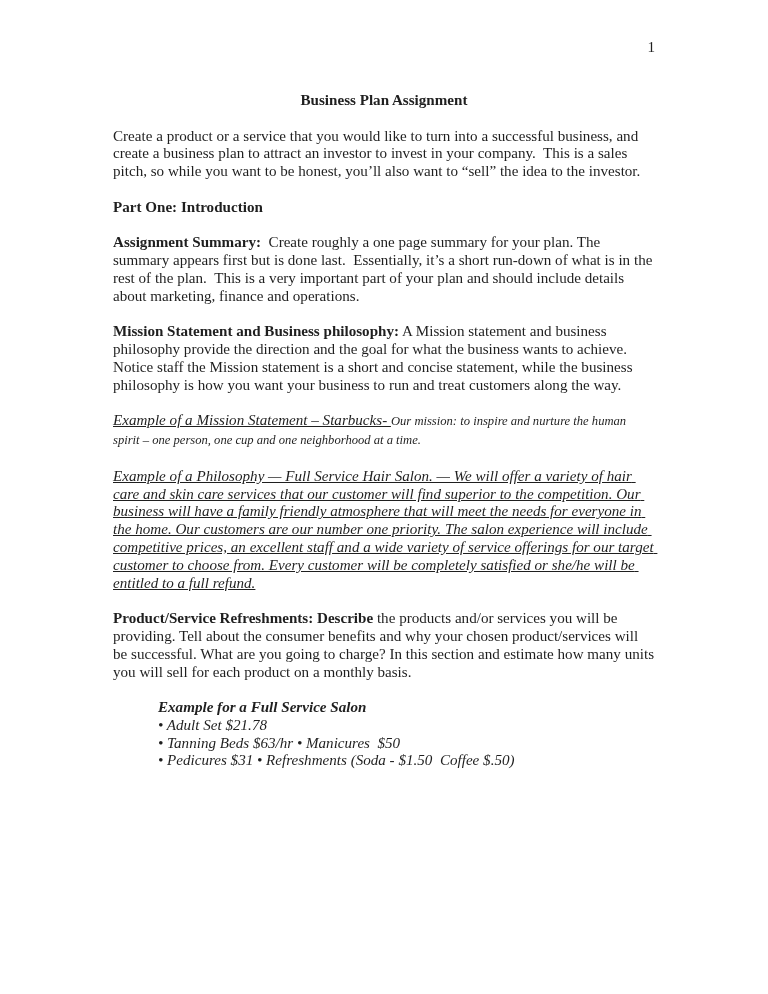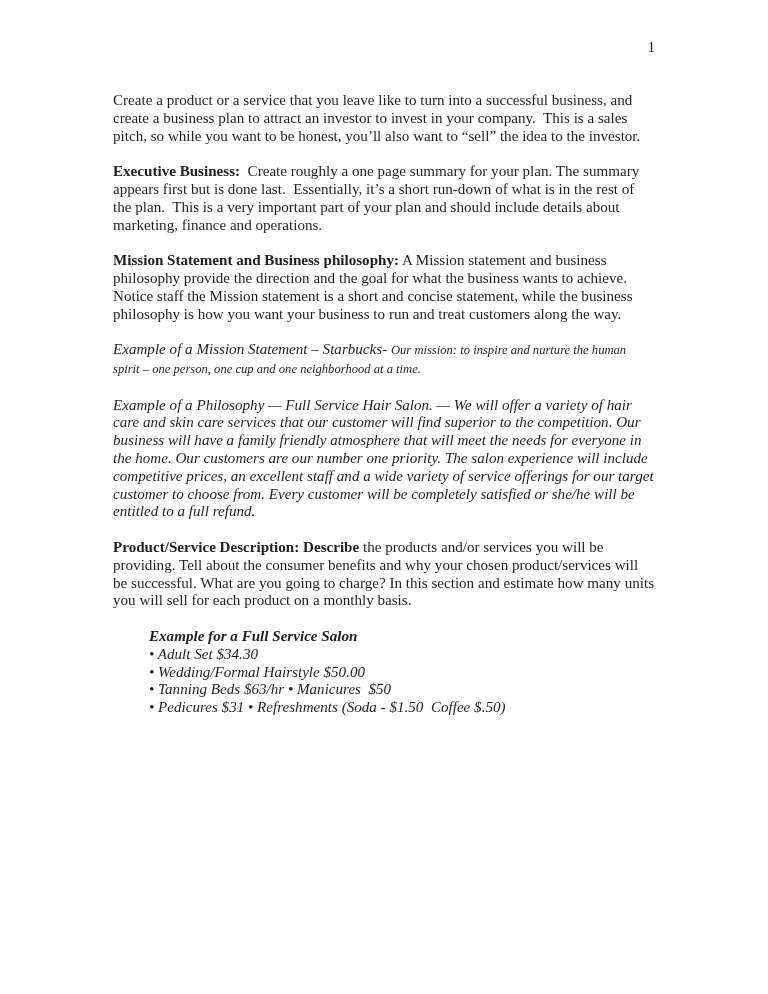--- a/index.html
+++ b/index.html
@@ -17,53 +17,54 @@
     position:absolute;top:39px;left:113px;width:542px;
     text-align:right;
   }
   .content{
     position:absolute;top:92px;left:113px;width:542px;
   }
   .para{margin:0 0 17.8px 0;white-space:pre-wrap;}
   .title{text-align:center;font-weight:bold;}
   .heading{font-weight:bold;}
   .bold{font-weight:bold;}
-  .italic{font-style:italic;}
+  .italic{font-style:italic;text-decoration:underline;}
   .small-italic{font-style:italic;font-size:12.6px;}
-  .indent-block{margin-left:36px;}
+  .indent-block{margin-left:45px;}
   .salon-heading{font-weight:bold;font-style:italic;margin:0;white-space:pre-wrap;}
   .bullet{margin:0;font-style:italic;white-space:pre-wrap;}
 </style>
 </head>
 <body>
 
 <div class="page">
 
   <div class="page-number">1</div>
 
   <div class="content">
 
+    <p class="para title">Business Plan Assignment</p>
 
-    <p class="para">Create a product or a service that you leave like to turn into a successful business, and create a business plan to attract an investor to invest in your company.  This is a sales pitch, so while you want to be honest, you’ll also want to “sell” the idea to the investor.</p>
+    <p class="para">Create a product or a service that you would like to turn into a successful business, and create a business plan to attract an investor to invest in your company.  This is a sales pitch, so while you want to be honest, you’ll also want to “sell” the idea to the investor.</p>
 
+    <p class="para heading">Part One: Introduction</p>
 
-    <p class="para"><span class="bold">Executive Business:</span><span>  Create roughly a one page summary for your plan. The summary appears first but is done last.  Essentially, it’s a short run-down of what is in the rest of the plan.  This is a very important part of your plan and should include details about marketing, finance and operations.</span></p>
+    <p class="para"><span class="bold">Assignment Summary:</span><span>  Create roughly a one page summary for your plan. The summary appears first but is done last.  Essentially, it’s a short run-down of what is in the rest of the plan.  This is a very important part of your plan and should include details about marketing, finance and operations.</span></p>
 
     <p class="para"><span class="bold">Mission Statement and Business philosophy:</span><span> A Mission statement and business philosophy provide the direction and the goal for what the business wants to achieve. Notice staff the Mission statement is a short and concise statement, while the business philosophy is how you want your business to run and treat customers along the way.</span></p>
 
     <p class="para"><span class="italic">Example of a Mission Statement – Starbucks- </span><span class="small-italic">Our mission: to inspire and nurture the human spirit – one person, one cup and one neighborhood at a time.</span></p>
 
     <p class="para italic">Example of a Philosophy — Full Service Hair Salon. — We will offer a variety of hair care and skin care services that our customer will find superior to the competition. Our business will have a family friendly atmosphere that will meet the needs for everyone in the home. Our customers are our number one priority. The salon experience will include competitive prices, an excellent staff and a wide variety of service offerings for our target customer to choose from. Every customer will be completely satisfied or she/he will be entitled to a full refund.</p>
 
-    <p class="para"><span class="bold">Product/Service Description: Describe</span><span> the products and/or services you will be providing. Tell about the consumer benefits and why your chosen product/services will be successful. What are you going to charge? In this section and estimate how many units you will sell for each product on a monthly basis.</span></p>
+    <p class="para"><span class="bold">Product/Service Refreshments: Describe</span><span> the products and/or services you will be providing. Tell about the consumer benefits and why your chosen product/services will be successful. What are you going to charge? In this section and estimate how many units you will sell for each product on a monthly basis.</span></p>
 
     <div class="indent-block">
       <p class="salon-heading">Example for a Full Service Salon</p>
       <div>
-        <p class="bullet">• Adult Set $34.30</p>
-        <p class="bullet">• Wedding/Formal Hairstyle $50.00</p>
+        <p class="bullet">• Adult Set $21.78</p>
         <p class="bullet">• Tanning Beds $63/hr • Manicures  $50</p>
         <p class="bullet">• Pedicures $31 • Refreshments (Soda - $1.50  Coffee $.50)</p>
       </div>
     </div>
 
   </div>
 </div>
 
 </body></html>

